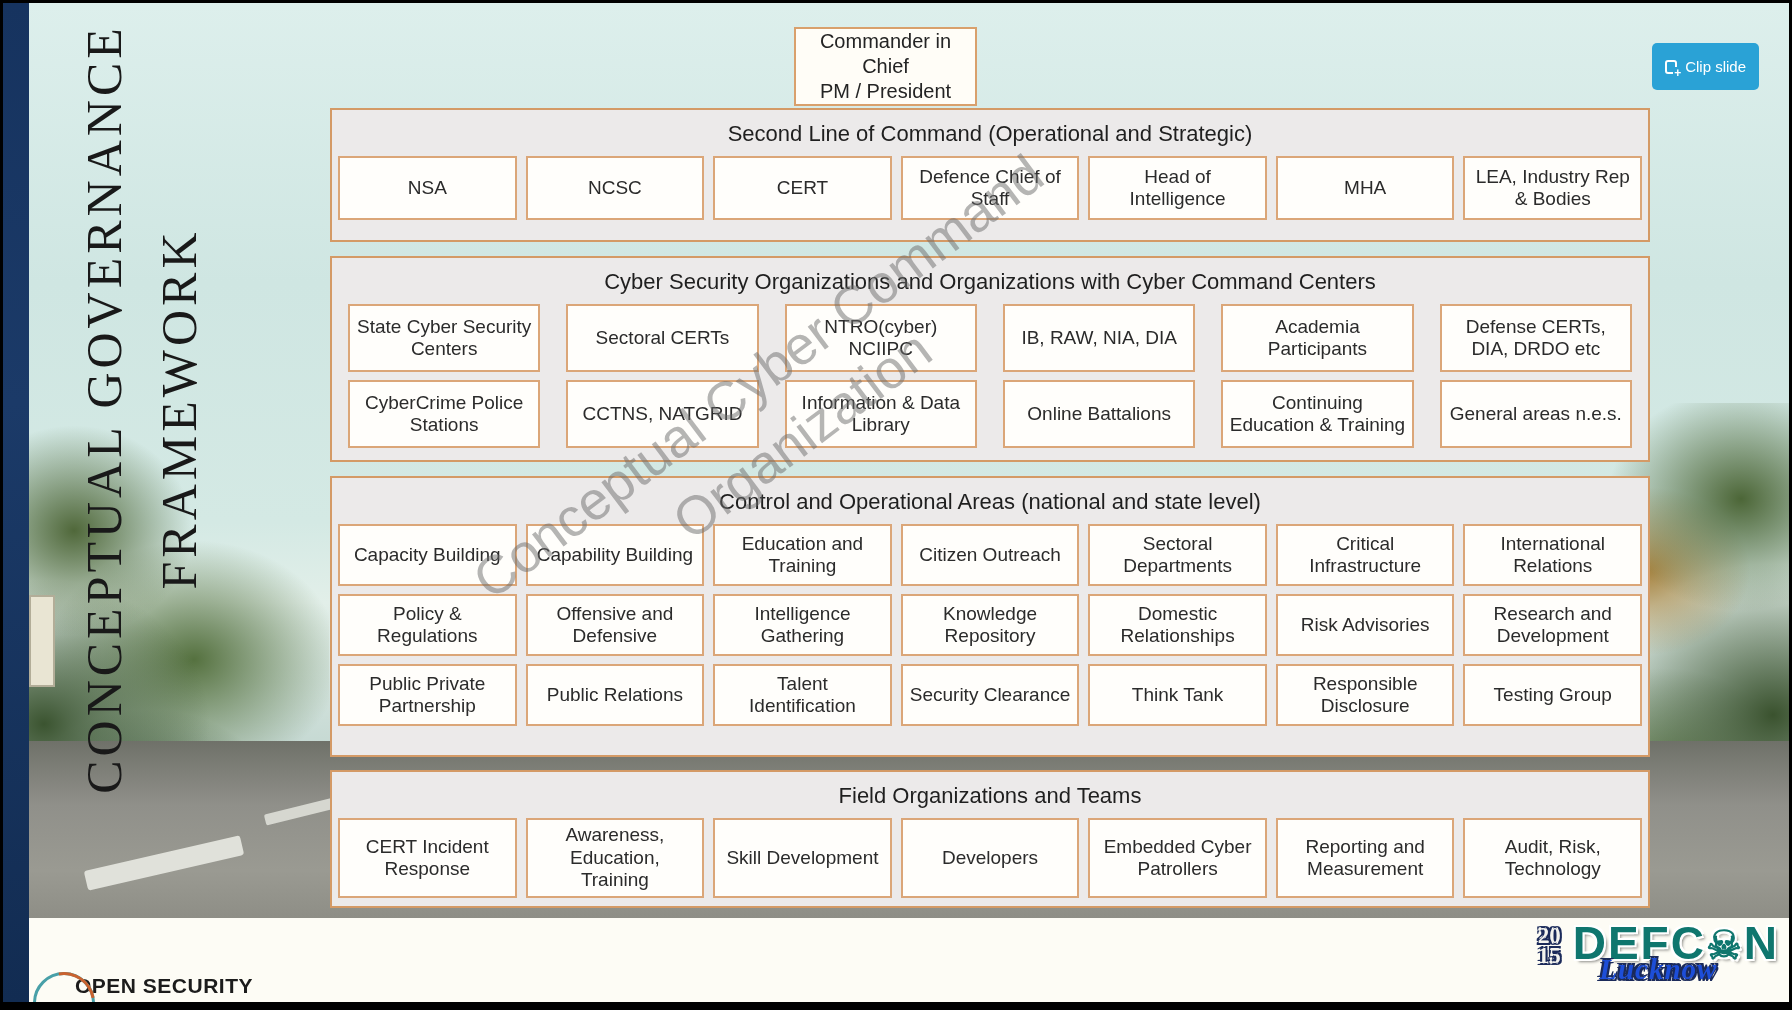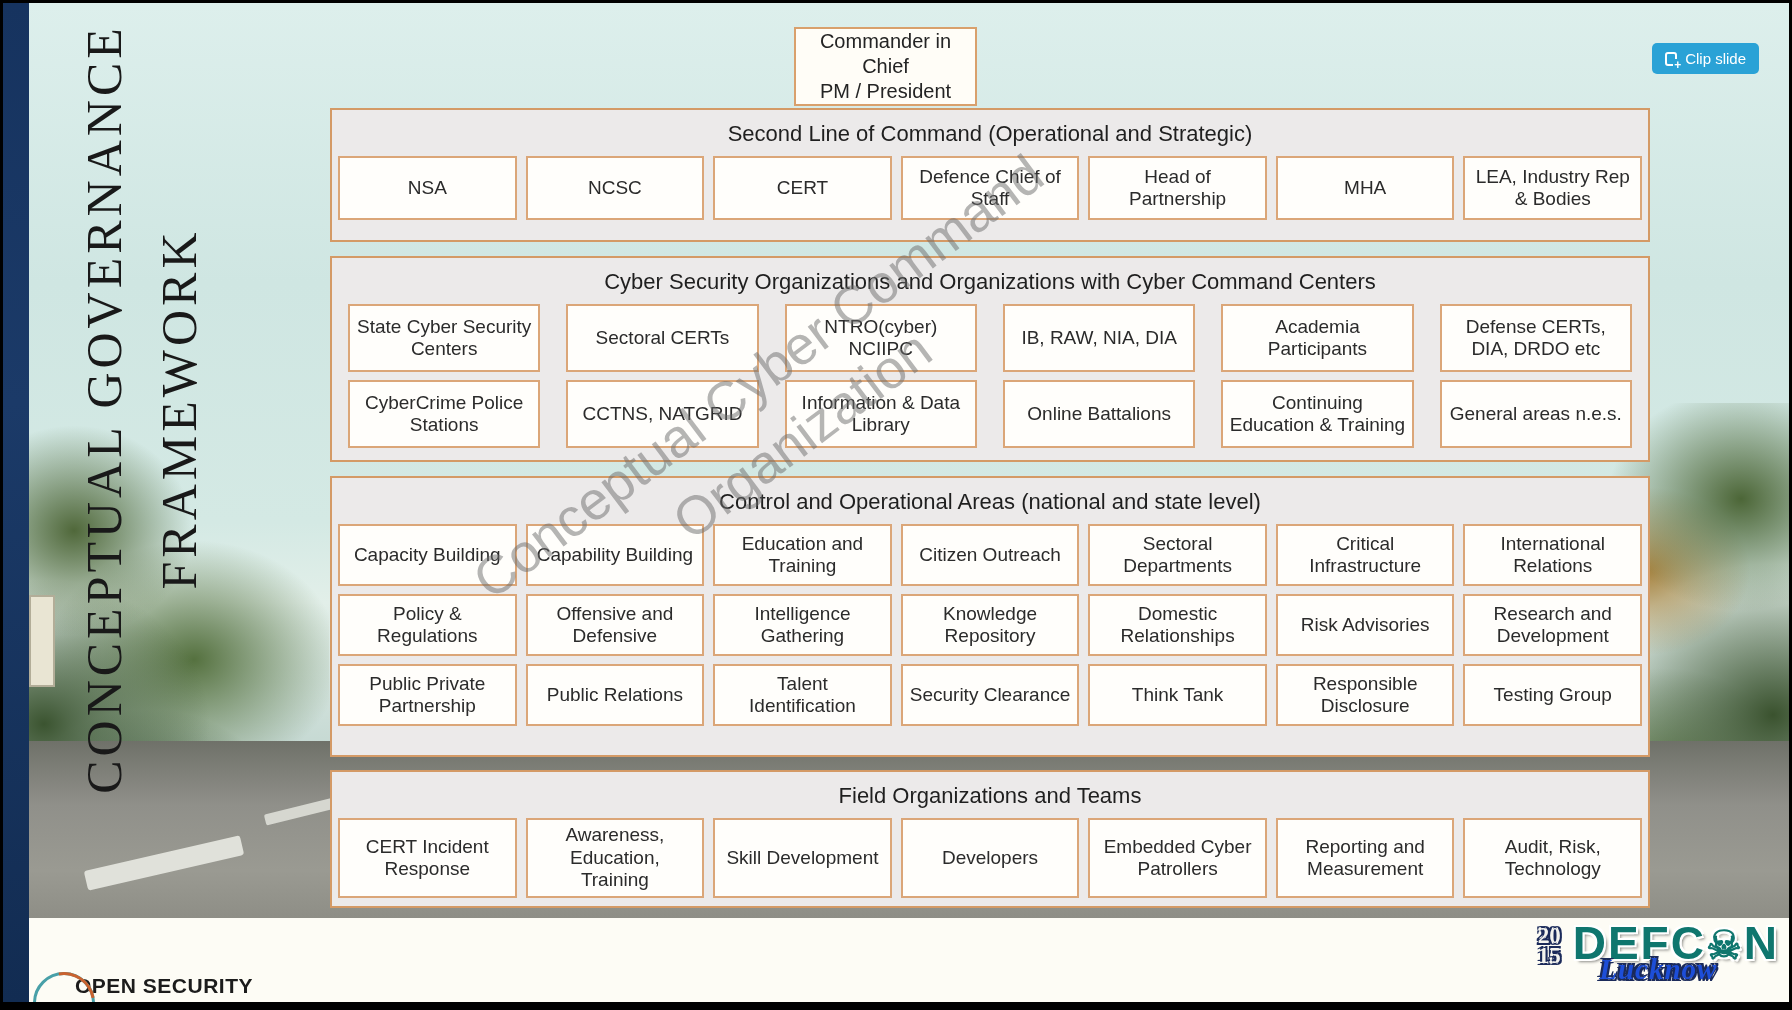--- a/index.html
+++ b/index.html
@@ -65,21 +65,21 @@
   .sec-2 .org-box { min-height:62px; }
   .sec-3 .org-box { min-height:80px; }
 
   
   .watermark { position:absolute; left:371px; top:330px; width:760px; z-index:30;
                transform:rotate(-37deg); text-align:center; pointer-events:none;
                font-size:54px; line-height:1.35; color:rgba(108,108,108,0.5); }
   .watermark span { display:block; }
 
   
-  .clip-btn { position:absolute; right:30px; top:40px; height:31px; z-index:40;
+  .clip-btn { position:absolute; right:30px; top:40px; height:47px; z-index:40;
               background:#2aa2d6; color:#fff; border:none; border-radius:5px;
               display:flex; align-items:center; gap:8px; padding:0 13px;
               font-size:15px; font-family:"Liberation Sans", sans-serif; cursor:pointer; }
   .clip-icon { position:relative; width:12px; height:14px; border:2px solid #fff; border-radius:3px; display:inline-block; }
   .clip-icon::after { content:"+"; position:absolute; right:-6px; bottom:-7px; font-size:12px;
                       font-weight:bold; color:#fff; background:#2aa2d6; line-height:1; padding-left:1px; }
 
   
   .footer { position:absolute; left:0; right:0; bottom:0; height:84px; background:#fdfcf5; z-index:25; }
   .osa-logo { position:absolute; left:4px; top:6px; display:flex; align-items:center;margin-top:48px; }
@@ -129,21 +129,21 @@
 PM / President</div>
 
     <div class="org-chart">
         <div class="section sec-0">
           <div class="section-title">Second Line of Command (Operational and Strategic)</div>
           <div class="box-row">
             <div class="org-box">NSA</div>
             <div class="org-box">NCSC</div>
             <div class="org-box">CERT</div>
             <div class="org-box">Defence Chief of Staff</div>
-            <div class="org-box">Head of Partnership</div>
+            <div class="org-box">Head of Intelligence</div>
             <div class="org-box">MHA</div>
             <div class="org-box">LEA, Industry Rep &amp; Bodies</div>
           </div>
         </div>
         <div class="section sec-1">
           <div class="section-title">Cyber Security Organizations and Organizations with Cyber Command Centers</div>
           <div class="box-row">
             <div class="org-box">State Cyber Security Centers</div>
             <div class="org-box">Sectoral CERTs</div>
             <div class="org-box">NTRO(cyber) NCIIPC</div>

